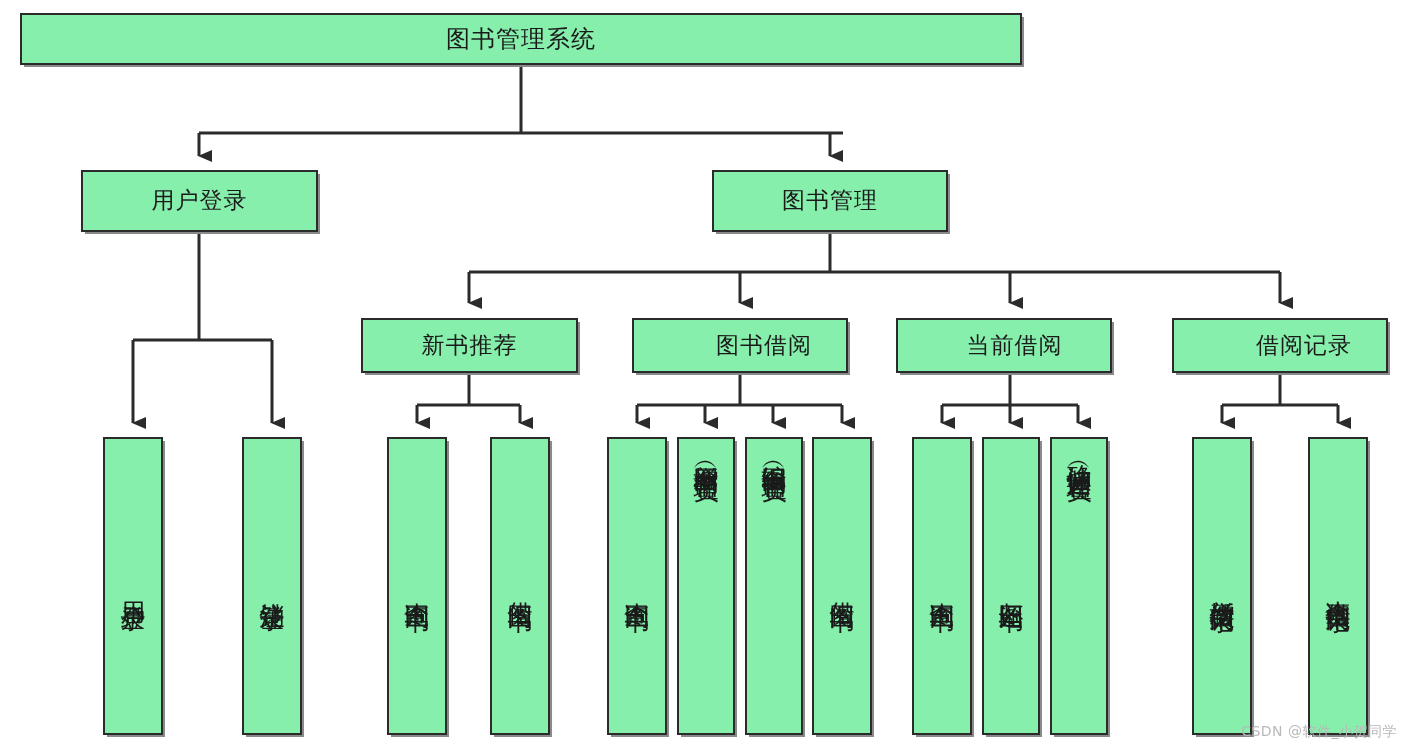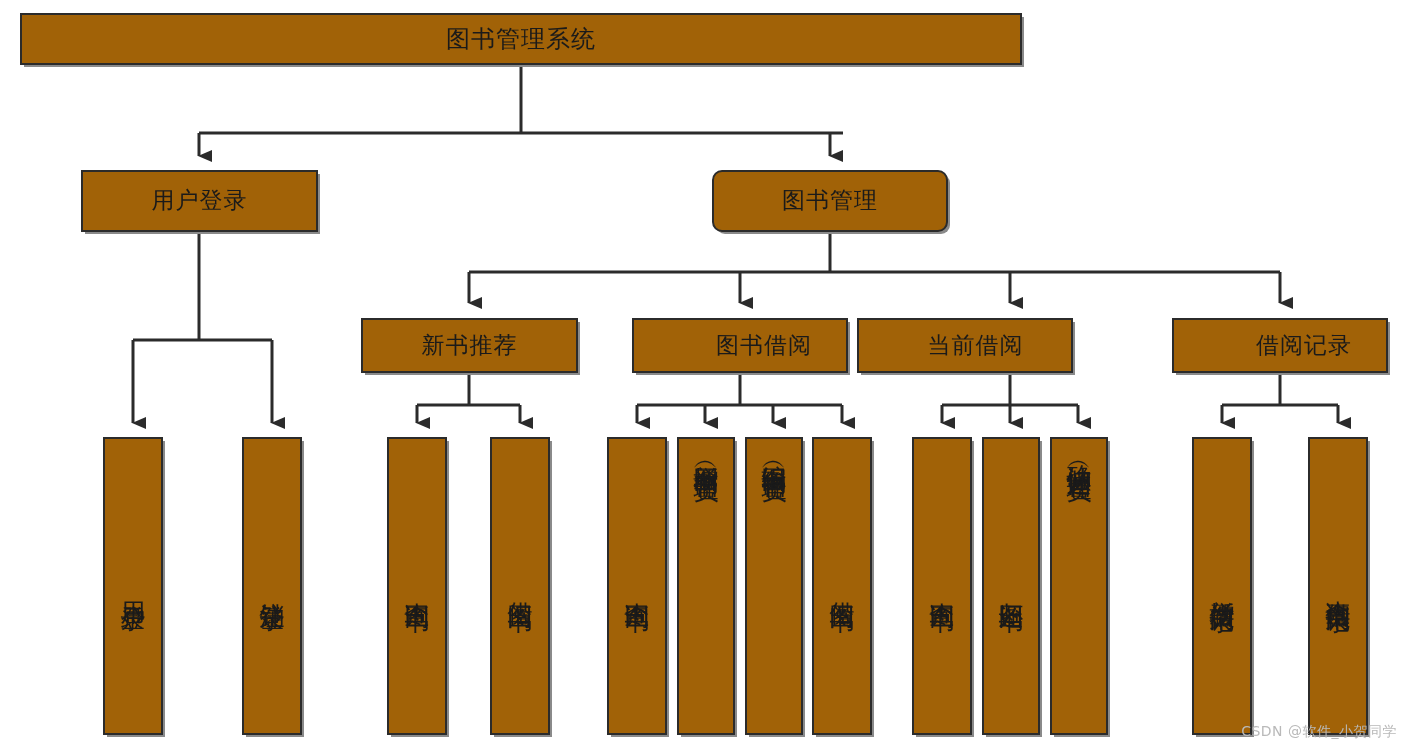--- a/index.html
+++ b/index.html
@@ -12,21 +12,21 @@
   }
   #canvas{position:relative;width:1405px;height:747px;}
 
   
   #wires{position:absolute;left:0;top:0;width:1405px;height:747px;}
 
   
   .node{
     position:absolute;
     box-sizing:border-box;
-    background:#a16207;
+    background:#86efac;
     border:2px solid #2b2b2b;
     box-shadow:3px 3px 0 -1px #8a8a8a;
     display:flex;
     align-items:center;
     justify-content:center;
     color:#1a1a1a;
   }
   .node .lbl{
     display:block;
     white-space:nowrap;
@@ -123,33 +123,33 @@
   </svg>
 
   <div class="node h-node root" style="left:20px;top:13px;width:1002px;height:52px;">
     <span class="lbl">图书管理系统</span>
   </div>
 
   <div class="node h-node" style="left:81px;top:170px;width:237px;height:62px;">
     <span class="lbl">用户登录</span>
   </div>
 
-  <div class="node h-node" style="left:712px;top:170px;width:236px;height:62px;border-radius:10px;">
+  <div class="node h-node" style="left:712px;top:170px;width:236px;height:62px;">
     <span class="lbl">图书管理</span>
   </div>
 
   <div class="node h-node" style="left:361px;top:318px;width:217px;height:55px;">
     <span class="lbl">新书推荐</span>
   </div>
 
   <div class="node h-node" style="left:632px;top:318px;width:216px;height:55px;padding-left:48px;">
     <span class="lbl">图书借阅</span>
   </div>
 
-  <div class="node h-node" style="left:857px;top:318px;width:216px;height:55px;padding-left:21px;">
+  <div class="node h-node" style="left:896px;top:318px;width:216px;height:55px;padding-left:21px;">
     <span class="lbl">当前借阅</span>
   </div>
 
   <div class="node h-node" style="left:1172px;top:318px;width:216px;height:55px;padding-left:48px;">
     <span class="lbl">借阅记录</span>
   </div>
 
   <div class="node leaf centered" style="left:103px;top:437px;width:60px;height:298px;">
     <span class="lbl">用户登录</span>
   </div>

